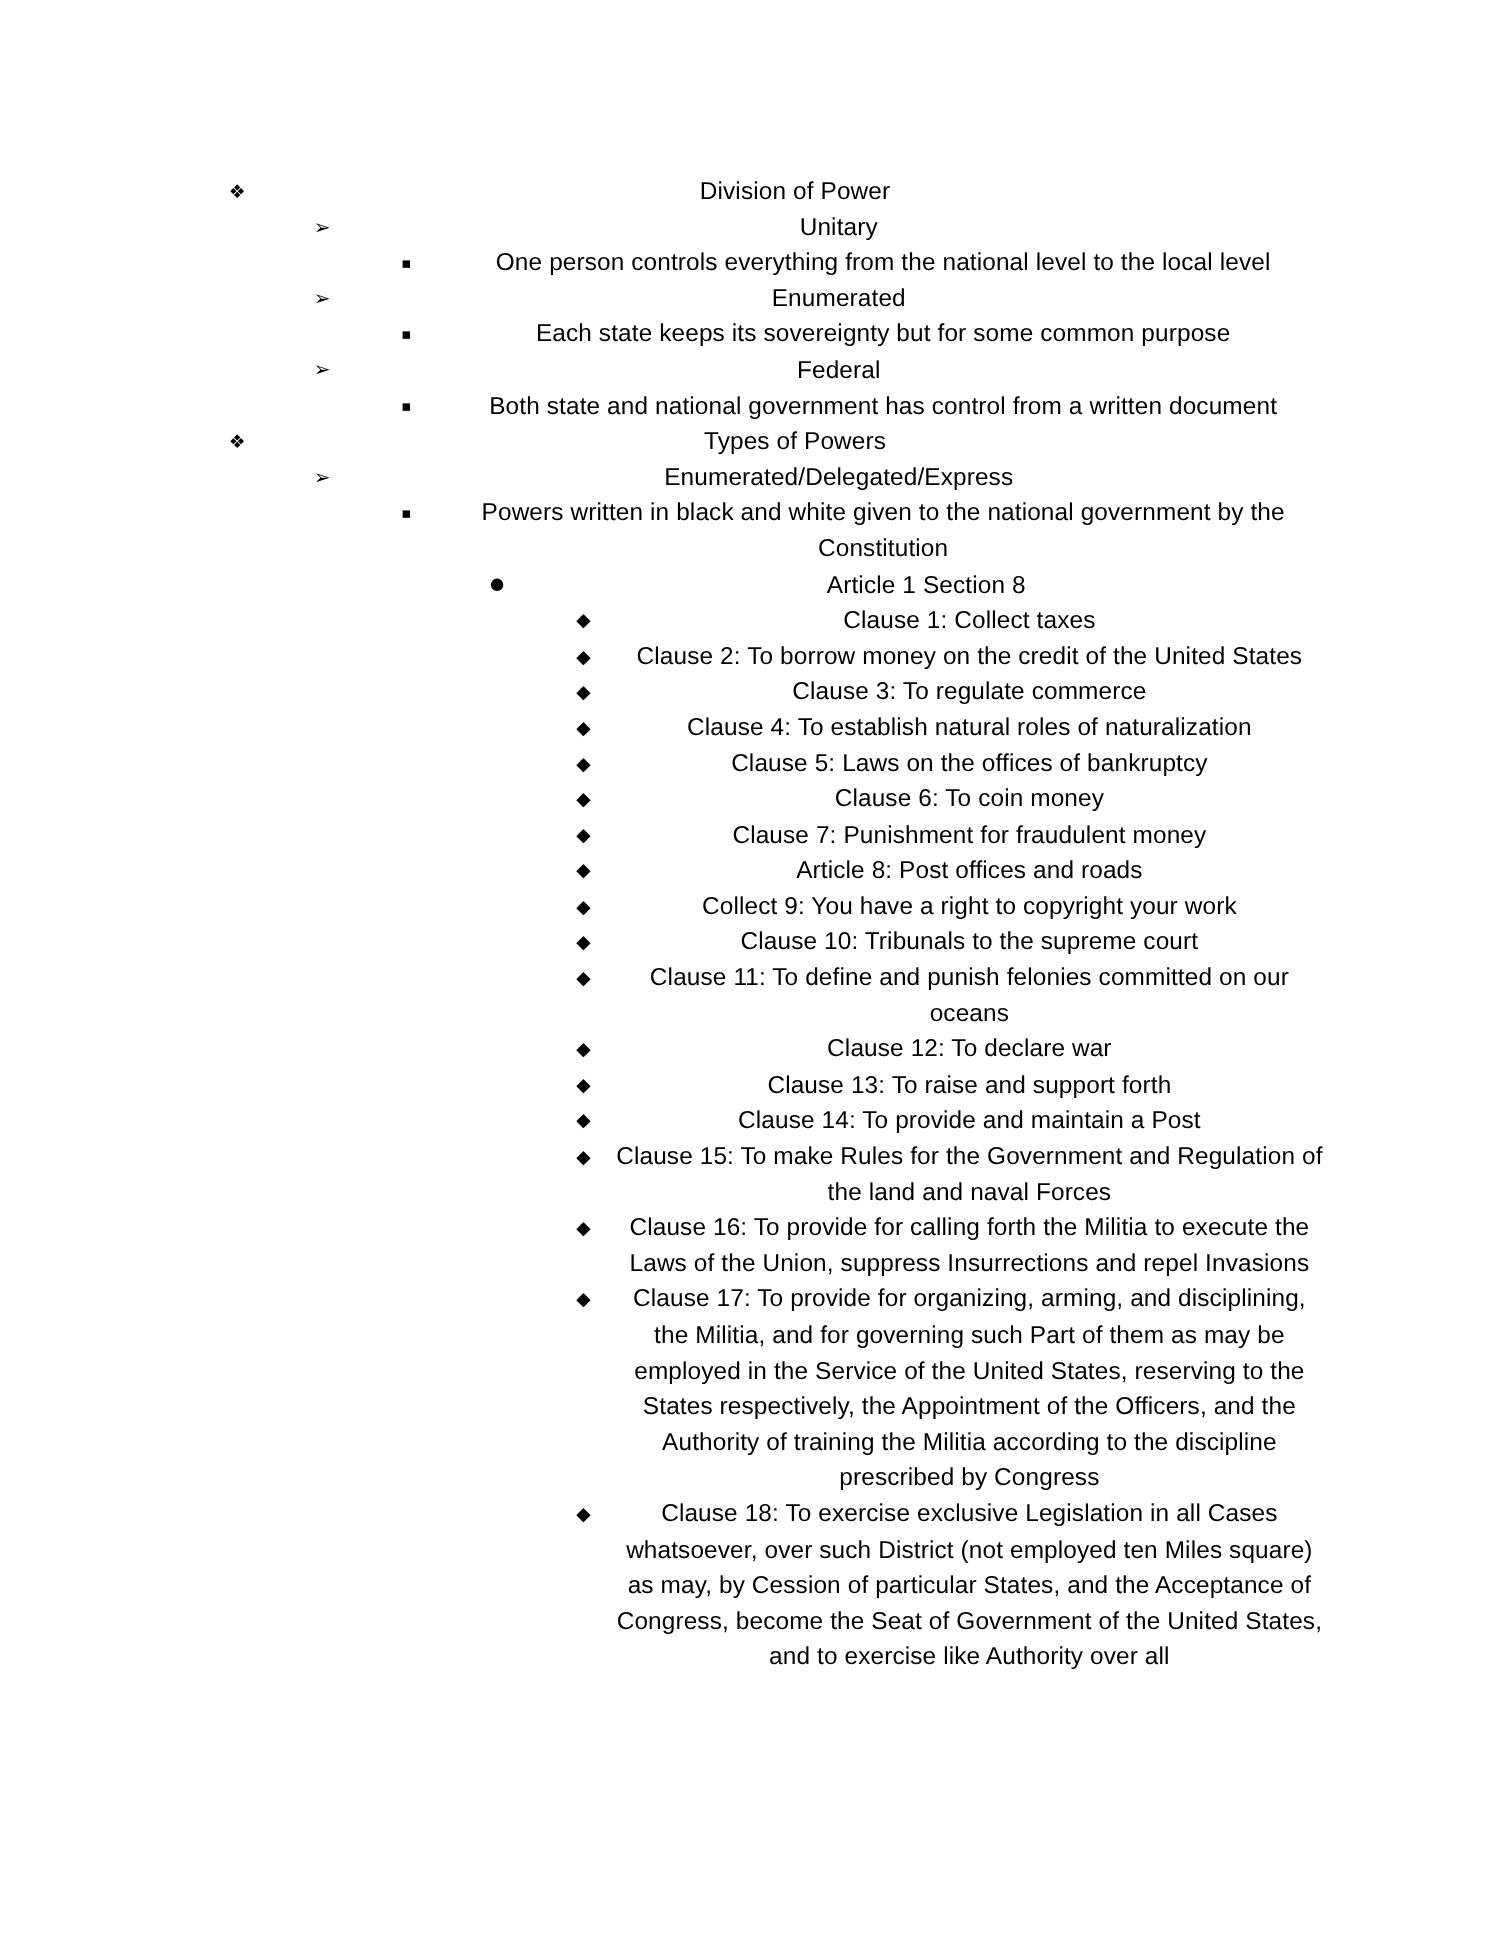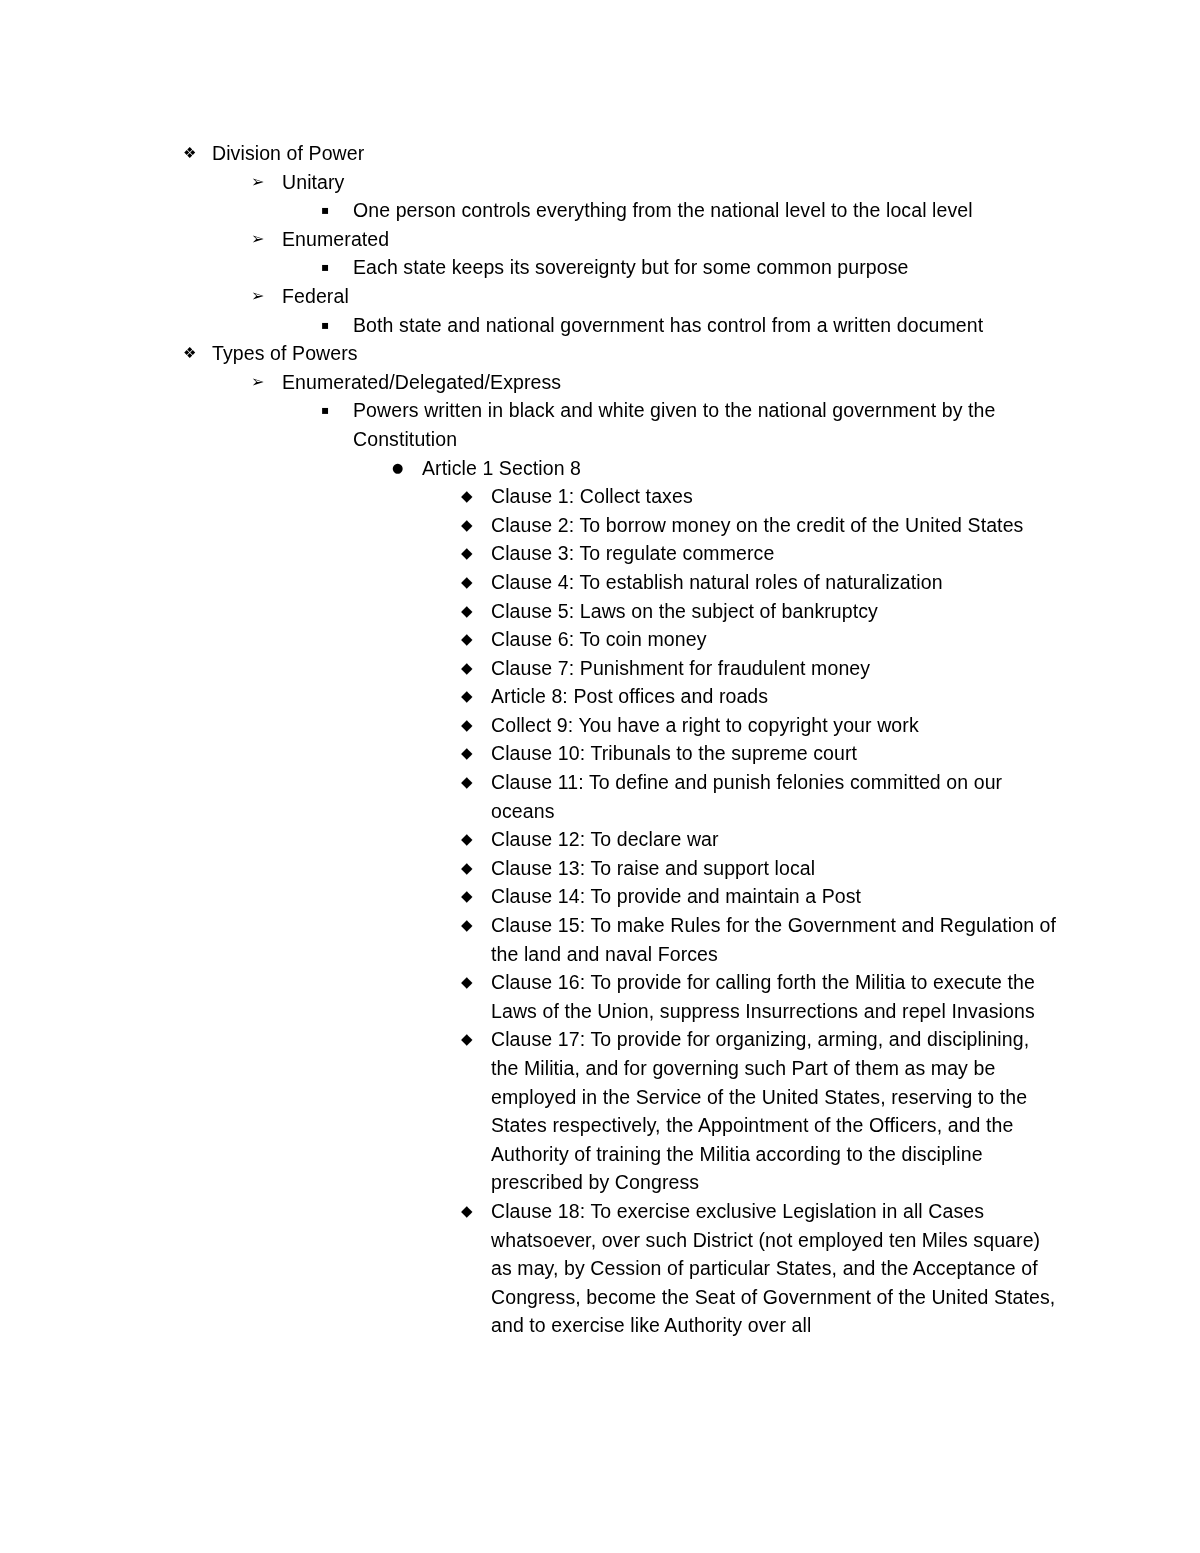--- a/index.html
+++ b/index.html
@@ -39,20 +39,21 @@
     position: absolute;
     top: 0;
     text-align: left;
     line-height: 28.6px;
     color: #000000;
     font-family: "DejaVu Sans", sans-serif;
     user-select: none;
   }
   .txt {
     display: block;
+    text-align: center;
   }
 
   
   .lvl1 { margin-left: 212px; margin-right: 140px; }
   .lvl1 > .bullet { left: -29px; font-size: 15px; }
 
   .lvl2 { margin-left: 282px; margin-right: 140px; }
   .lvl2 > .bullet { left: -31px; font-size: 16px; }
 
   .lvl3 { margin-left: 353px; margin-right: 140px; }
@@ -124,21 +125,21 @@
       <div class="row lvl5">
         <span class="bullet">◆</span>
         <span class="txt">Clause 3: To regulate commerce</span>
       </div>
       <div class="row lvl5">
         <span class="bullet">◆</span>
         <span class="txt">Clause 4: To establish natural roles of naturalization</span>
       </div>
       <div class="row lvl5">
         <span class="bullet">◆</span>
-        <span class="txt">Clause 5: Laws on the subject of bankruptcy</span>
+        <span class="txt">Clause 5: Laws on the offices of bankruptcy</span>
       </div>
       <div class="row lvl5">
         <span class="bullet">◆</span>
         <span class="txt">Clause 6: To coin money</span>
       </div>
       <div class="row lvl5">
         <span class="bullet">◆</span>
         <span class="txt">Clause 7: Punishment for fraudulent money</span>
       </div>
       <div class="row lvl5">
@@ -156,21 +157,21 @@
       <div class="row lvl5">
         <span class="bullet">◆</span>
         <span class="txt">Clause 11: To define and punish felonies committed on our oceans</span>
       </div>
       <div class="row lvl5">
         <span class="bullet">◆</span>
         <span class="txt">Clause 12: To declare war</span>
       </div>
       <div class="row lvl5">
         <span class="bullet">◆</span>
-        <span class="txt">Clause 13: To raise and support local</span>
+        <span class="txt">Clause 13: To raise and support forth</span>
       </div>
       <div class="row lvl5">
         <span class="bullet">◆</span>
         <span class="txt">Clause 14: To provide and maintain a Post</span>
       </div>
       <div class="row lvl5">
         <span class="bullet">◆</span>
         <span class="txt">Clause 15: To make Rules for the Government and Regulation of the land and naval Forces</span>
       </div>
       <div class="row lvl5">

